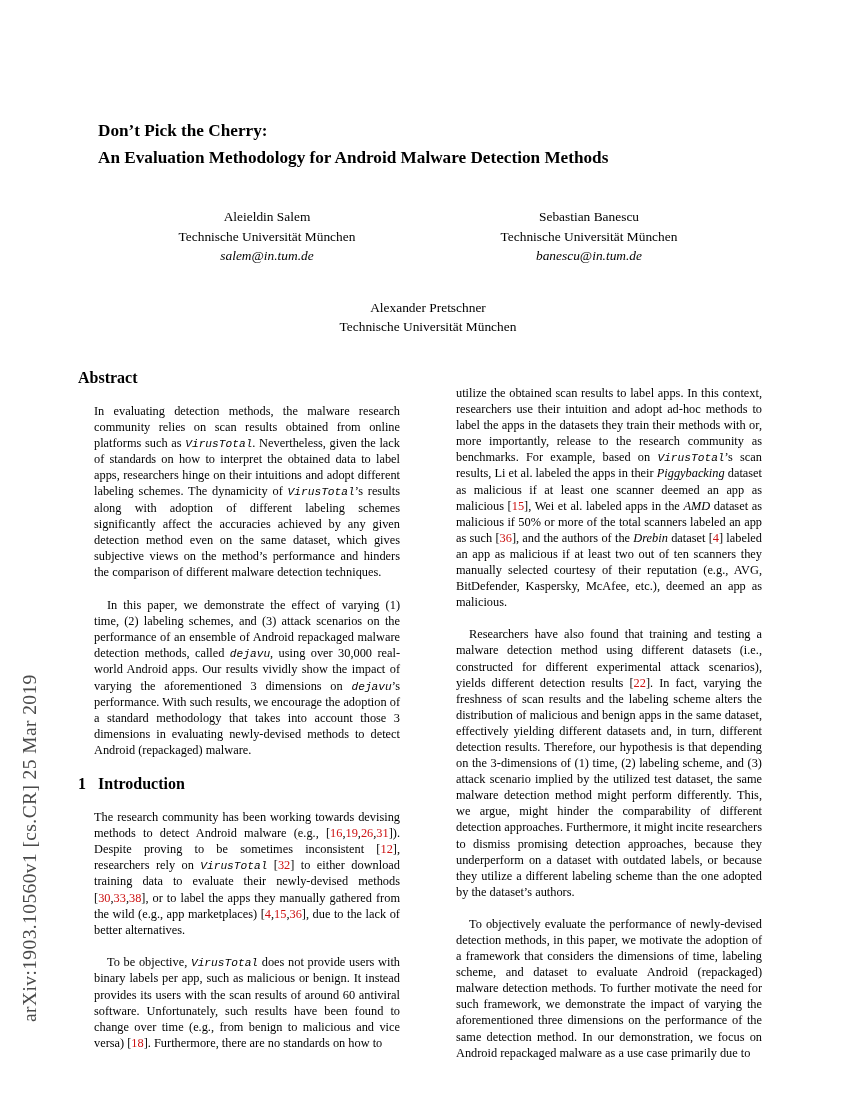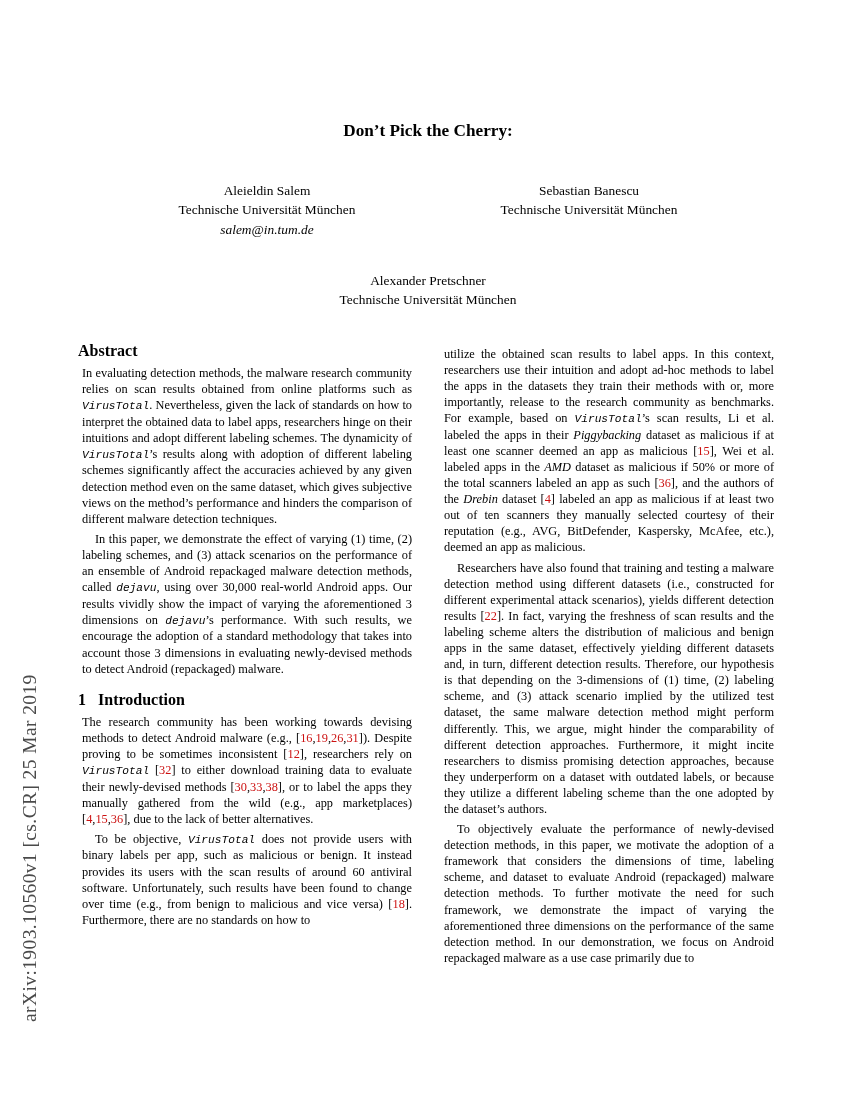--- a/index.html
+++ b/index.html
@@ -44,21 +44,21 @@
     padding-left: 78px;
     white-space: nowrap;
   }
   .content {
     position: absolute;
     left: 78px;
     top: 118px;
     width: 700px;
   }
   .title {
-    text-align: center;
+    text-align: left;
     font-size: 17.2px;
     font-weight: bold;
     line-height: 1.55;
     margin: 0 auto;
     width: 660px;
   }
   .title .l1 { display: block; }
   .title .l2 { display: block; }
 
   .authors {
@@ -95,21 +95,21 @@
   h2.sec {
     font-size: 16px;
     font-weight: bold;
     margin: 0 0 5px 0;
   }
   h2.sec.numbered {
     margin-top: 14px;
   }
   h2.sec .num { display: inline-block; width: 20px; }
   p {
-    margin: 4px;
+    margin: 16px;
     font-size: 12.35px;
     line-height: 1.305;
     text-align: justify;
     text-justify: inter-word;
     hyphens: auto;
   }
   p.indent { text-indent: 13px; }
   .tt {
     font-family: "Liberation Mono", monospace;
     font-size: 11.2px;
@@ -124,32 +124,34 @@
 <div class="page">
 
   <div class="arxiv-stamp">
     <span>arXiv:1903.10560v1  [cs.CR]  25 Mar 2019</span>
   </div>
 
   <div class="content">
 
     <div class="title">
       <span class="l1">Don’t Pick the Cherry:</span>
+      <span class="l2">An Evaluation Methodology for Android Malware Detection Methods</span>
     </div>
 
     <div class="authors">
       <div class="author-row">
         <div class="author">
           <div class="name">Aleieldin Salem</div>
           <div class="affil">Technische Universität München</div>
           <div class="email">salem@in.tum.de</div>
         </div>
         <div class="author">
           <div class="name">Sebastian Banescu</div>
           <div class="affil">Technische Universität München</div>
+          <div class="email">banescu@in.tum.de</div>
         </div>
       </div>
       <div class="author-row single">
         <div class="author">
           <div class="name">Alexander Pretschner</div>
           <div class="affil">Technische Universität München</div>
         </div>
       </div>
     </div>
 

